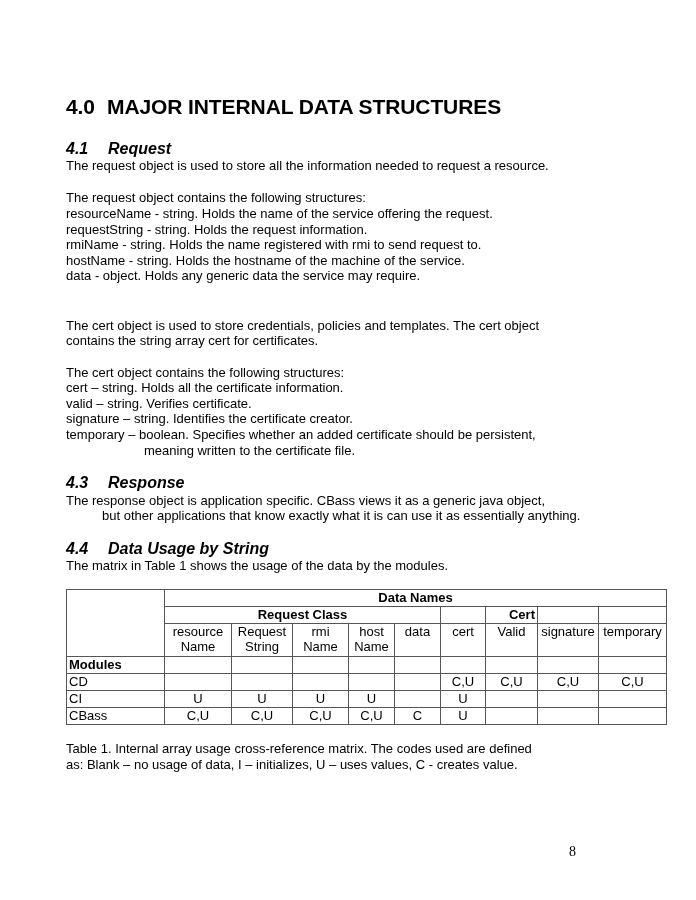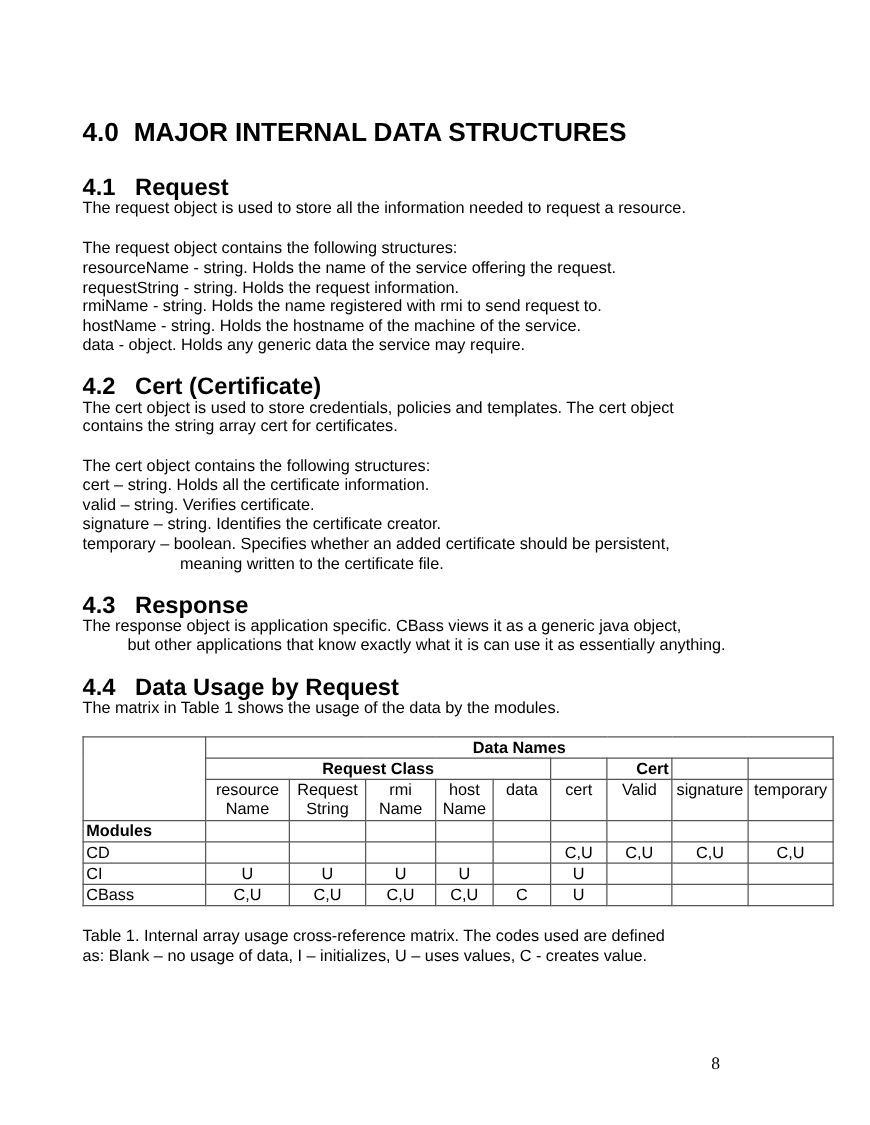--- a/index.html
+++ b/index.html
@@ -1,20 +1,20 @@
 <!DOCTYPE html>
 <html><head>
 <meta charset="utf-8">
 <style>
   html, body { margin: 0; padding: 0; background: #ffffff; }
   body { width: 696px; height: 900px; position: relative; overflow: hidden; color: #000; font-family: "Liberation Sans", sans-serif; }
   .page { position: absolute; left: 0; top: 0; width: 696px; height: 736px; padding-left: 16px; }
   .h1 { position: absolute; left: 66px; top: 95px; font-size: 21px; font-weight: bold; white-space: nowrap; letter-spacing: -0.1px; }
   .h1 .num { display: inline-block; width: 41px; }
-  .h2 { position: absolute; left: 66px; font-size: 19px; font-weight: bold; white-space: nowrap; }
+  .h2 { position: absolute; left: 66px; font-size: 16px; font-weight: bold; white-space: nowrap; font-style: italic; }
   .h2 .num { display: inline-block; width: 42px; }
   .p { position: absolute; left: 66px; font-size: 13px; line-height: 16px; white-space: nowrap; }
   .indent { padding-left: 78px; text-align: right; }
   table.matrix { position: absolute; left: 66px; top: 589px; border-collapse: collapse; font-size: 13px; table-layout: fixed; }
   table.matrix td { border: 1px solid #555; padding: 0 2px; height: 16px; line-height: 15px; text-align: center; vertical-align: top; white-space: nowrap; }
   table.matrix td.left { text-align: left; }
   table.matrix td.bold { font-weight: bold; }
   table.matrix td.right { text-align: right; }
   table.matrix tr.fields td { height: 32px; }
   .caption { position: absolute; left: 66px; top: 741px; font-size: 13px; line-height: 16px; white-space: nowrap; }
@@ -33,40 +33,37 @@
     <span class="num">4.1</span><span>Request</span>
   </div>
   <div class="p" style="top:158px;">The request object is used to store all the information needed to request a resource.</div>
   <div class="p" style="top:190px;">The request object contains the following structures:</div>
   <div class="p" style="top:206px;">resourceName - string. Holds the name of the service offering the request.</div>
   <div class="p" style="top:222px;">requestString - string. Holds the request information.</div>
   <div class="p" style="top:237px;">rmiName - string. Holds the name registered with rmi to send request to.</div>
   <div class="p" style="top:253px;">hostName - string. Holds the hostname of the machine of the service.</div>
   <div class="p" style="top:268px;">data - object. Holds any generic data the service may require.</div>
 
-  <div class="h2" style="top:299px;">
-    <span class="num">4.2</span><span>Cert (Certificate)</span>
-  </div>
   <div class="p" style="top:318px;">The cert object is used to store credentials, policies and templates. The cert object</div>
   <div class="p" style="top:333px;">contains the string array cert for certificates.</div>
   <div class="p" style="top:365px;">The cert object contains the following structures:</div>
   <div class="p" style="top:380px;">cert – string. Holds all the certificate information.</div>
   <div class="p" style="top:396px;text-align:right;">valid – string. Verifies certificate.</div>
   <div class="p" style="top:411px;">signature – string. Identifies the certificate creator.</div>
   <div class="p" style="top:427px;">temporary – boolean. Specifies whether an added certificate should be persistent,</div>
   <div class="p indent" style="top:443px;">meaning written to the certificate file.</div>
 
   <div class="h2" style="top:474px;">
     <span class="num">4.3</span><span>Response</span>
   </div>
   <div class="p" style="top:493px;">The response object is application specific. CBass views it as a generic java object,</div>
   <div class="p" style="top:508px;margin-left:36px;">but other applications that know exactly what it is can use it as essentially anything.</div>
 
   <div class="h2" style="top:540px;">
-    <span class="num">4.4</span><span>Data Usage by Request</span>
+    <span class="num">4.4</span><span>Data Usage by String</span>
   </div>
   <div class="p" style="top:558px;">The matrix in Table 1 shows the usage of the data by the modules.</div>
 
   <table class="matrix">
     <colgroup>
       <col style="width:98px">
         <col style="width:67px">
         <col style="width:61px">
         <col style="width:56px">
         <col style="width:46px">

